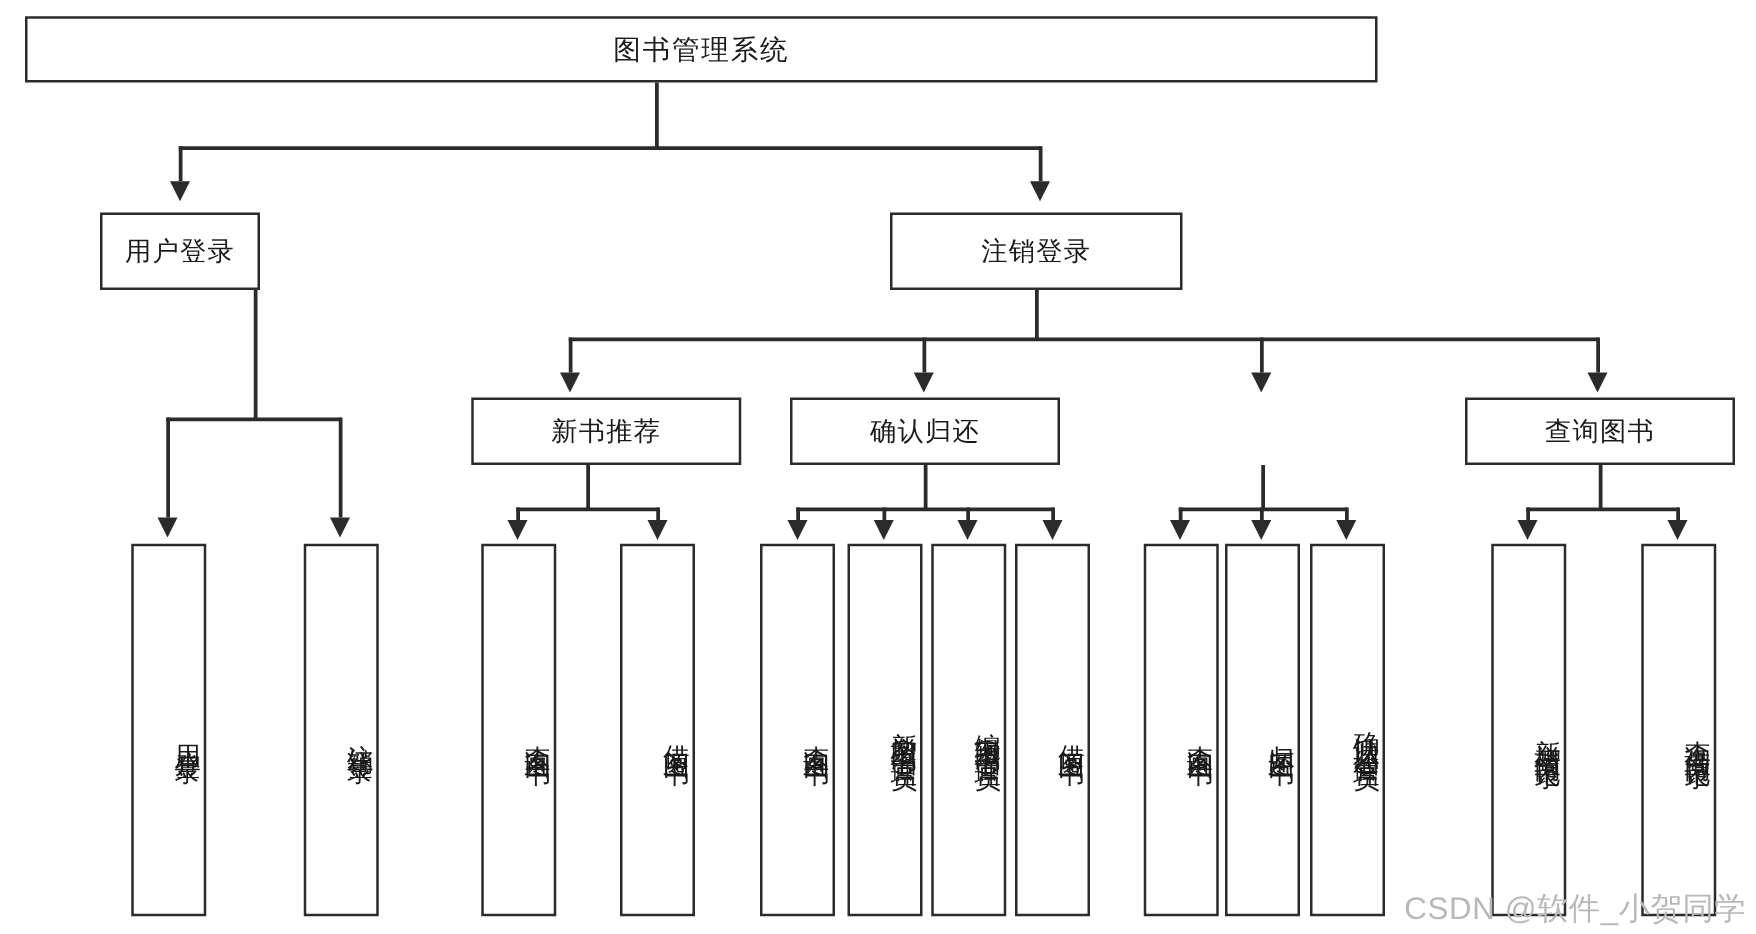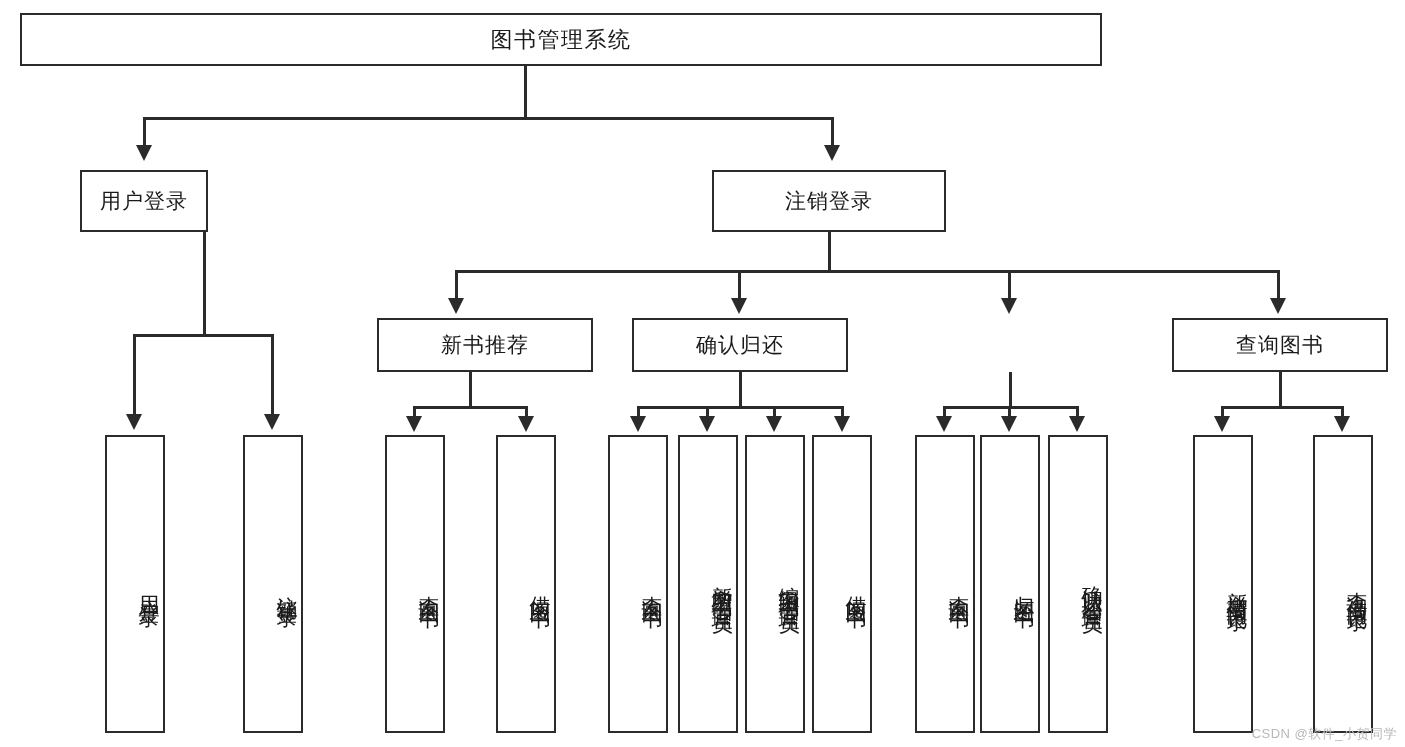--- a/index.html
+++ b/index.html
@@ -65,21 +65,21 @@
     height: 0;
     border-left: 8px solid transparent;
     border-right: 8px solid transparent;
     border-top: 16px solid #2b2b2b;
   }
   
   #watermark {
     position: absolute;
     right: 8px;
     bottom: 4px;
-    font-size: 13px;
+    font-size: 25px;
     color: #b8b8b8;
     white-space: nowrap;
     letter-spacing: 0.5px;
   }
 </style>
 </head>
 <body>
 
 <div id="canvas">
 

